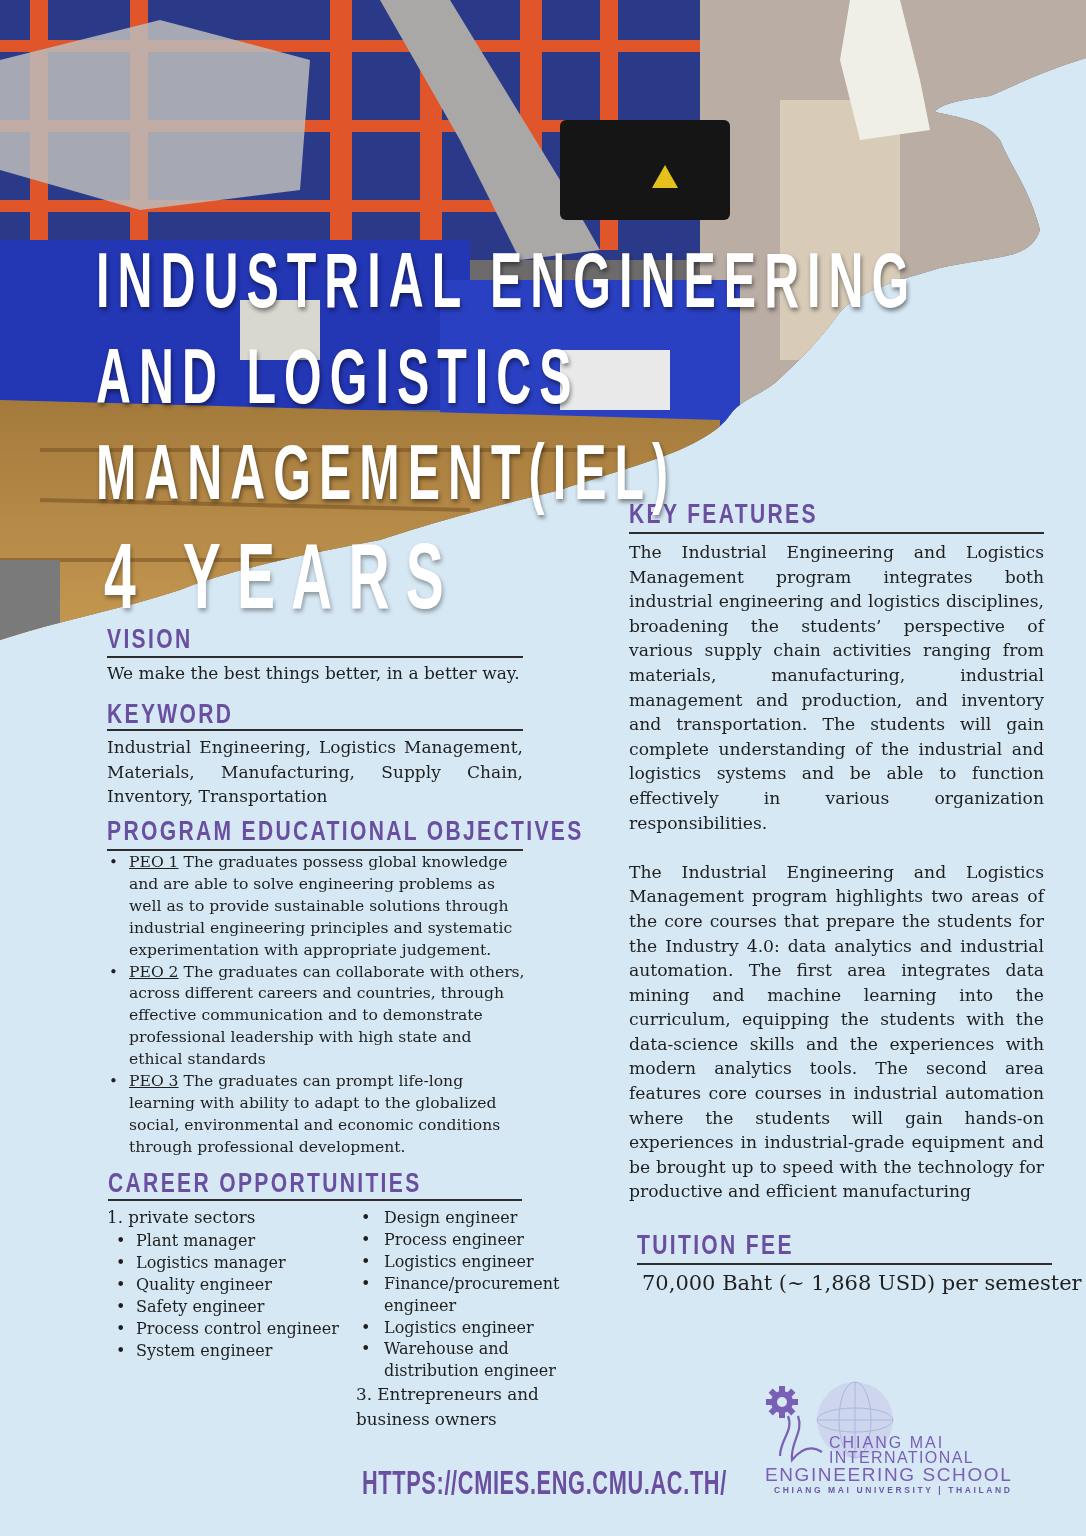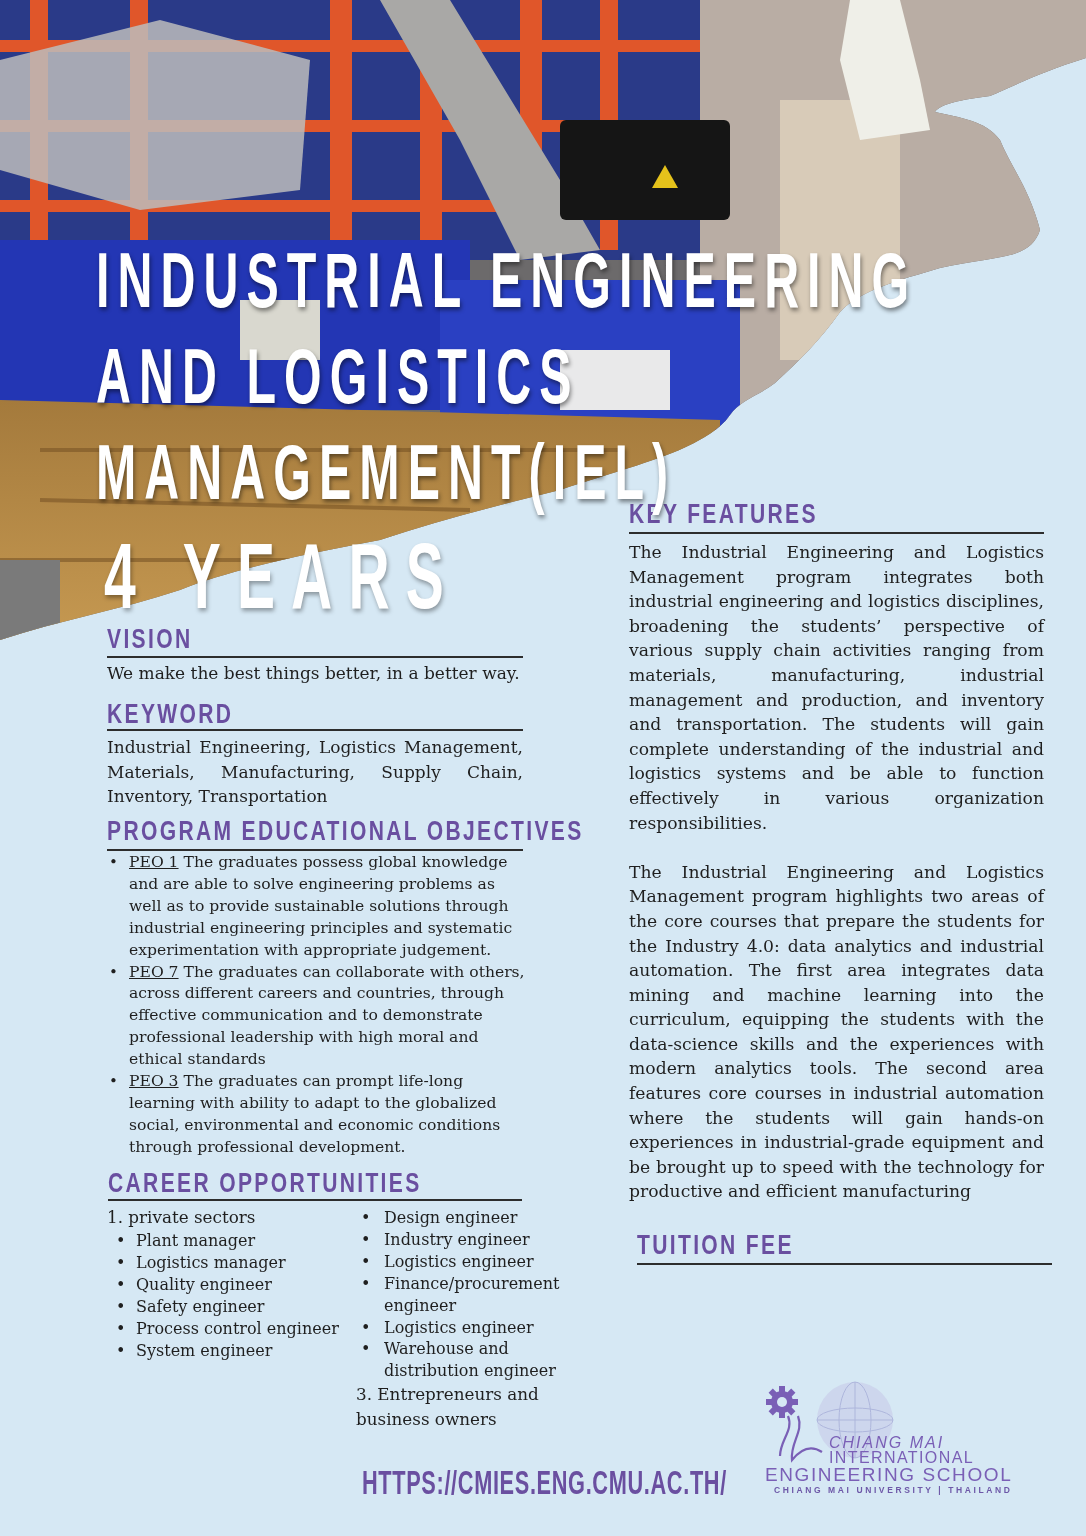--- a/index.html
+++ b/index.html
@@ -122,21 +122,21 @@
     font-size: 34px; line-height: 40px;
     transform: scaleX(0.64); transform-origin: left center;
     white-space: nowrap;
     letter-spacing: 1px;
   }
   .logo { position: absolute; left: 760px; top: 1380px; width: 290px; height: 120px; }
   .logo-line {
     position: absolute; font-family: "Liberation Sans", "DejaVu Sans", sans-serif;
     color: #7a5fb6; white-space: nowrap; font-weight: 400;
   }
-  .logo-l1 { left: 69px; top: 54px; font-size: 16px; letter-spacing: 2px; font-style: italic; }
+  .logo-l1 { left: 69px; top: 54px; font-size: 16px; letter-spacing: 2px; }
   .logo-l2 { left: 69px; top: 69px; font-size: 16px; letter-spacing: 1.4px; }
   .logo-l3 { left: 5px; top: 84px; font-size: 19px; letter-spacing: 1.6px; }
   .logo-l4 { left: 14px; top: 105px; font-size: 8.5px; letter-spacing: 2.6px; font-weight: 700; color: #6d58a8; }
 </style>
 </head>
 <body>
 
 <div class="hero">
   <svg width="1086" height="700" viewBox="0 0 1086 700">
     <defs>
@@ -204,21 +204,21 @@
 
   <div class="sec-head kw-head">KEYWORD</div>
   <div class="rule"></div>
   <div class="kw-text justify">Industrial Engineering, Logistics Management, Materials, Manufacturing, Supply Chain, Inventory, Transportation</div>
 </div>
 
 <div class="sec-head peo-head">PROGRAM EDUCATIONAL OBJECTIVES</div>
 <div class="rule peo-rule"></div>
 <ul class="peo-list">
   <li><span class="peo-tag">PEO 1</span><span> The graduates possess global knowledge and are able to solve engineering problems as well as to provide sustainable solutions through industrial engineering principles and systematic experimentation with appropriate judgement.</span></li>
-  <li><span class="peo-tag">PEO 7</span><span> The graduates can collaborate with others, across different careers and countries, through effective communication and to demonstrate professional leadership with high moral and ethical standards</span></li>
+  <li><span class="peo-tag">PEO 2</span><span> The graduates can collaborate with others, across different careers and countries, through effective communication and to demonstrate professional leadership with high state and ethical standards</span></li>
   <li><span class="peo-tag">PEO 3</span><span> The graduates can prompt life-long learning with ability to adapt to the globalized social, environmental and economic conditions through professional development.</span></li>
 </ul>
 
 <div class="sec-head career-head">CAREER OPPORTUNITIES</div>
 <div class="rule career-rule"></div>
 
 <div class="career-col1">
   <div class="cat cat1">1. private sectors</div>
   <ul class="bul col1-list">
     <li>Plant manager</li>
@@ -226,39 +226,40 @@
     <li>Quality engineer</li>
     <li>Safety engineer</li>
     <li>Process control engineer</li>
     <li>System engineer</li>
   </ul>
 </div>
 
 <div class="career-col2">
   <ul class="bul col2-list">
     <li>Design engineer</li>
-    <li>Industry engineer</li>
+    <li>Process engineer</li>
     <li>Logistics engineer</li>
     <li>Finance/procurement engineer</li>
     <li>Logistics engineer</li>
     <li>Warehouse and distribution engineer</li>
   </ul>
   <div class="cat cat3">3. Entrepreneurs and business owners</div>
 </div>
 
 <div class="right">
   <div class="sec-head kf-head">KEY FEATURES</div>
   <div class="rule kf-rule"></div>
   <p class="body-text justify kf-p1">The Industrial Engineering and Logistics Management program integrates both industrial engineering and logistics disciplines, broadening the students’ perspective of various supply chain activities ranging from materials, manufacturing, industrial management and production, and inventory and transportation. The students will gain complete understanding of the industrial and logistics systems and be able to function effectively in various organization responsibilities.</p>
   <p class="body-text justify kf-p2">The Industrial Engineering and Logistics Management program highlights two areas of the core courses that prepare the students for the Industry 4.0: data analytics and industrial automation. The first area integrates data mining and machine learning into the curriculum, equipping the students with the data-science skills and the experiences with modern analytics tools. The second area features core courses in industrial automation where the students will gain hands-on experiences in industrial-grade equipment and be brought up to speed with the technology for productive and efficient manufacturing</p>
 </div>
 
 <div class="tuition">
   <div class="sec-head">TUITION FEE</div>
   <div class="rule"></div>
+  <div class="tuition-text">70,000 Baht (~ 1,868 USD) per semester</div>
 </div>
 
 <div class="url">HTTPS://CMIES.ENG.CMU.AC.TH/</div>
 
 <div class="logo">
   <svg width="290" height="90" viewBox="0 0 290 90" style="position:absolute;left:0;top:0">
 
     <circle cx="95" cy="40" r="38" fill="#c9cfe9" opacity="0.7"></circle>
     <g stroke="#aab2da" stroke-width="1" fill="none" opacity="0.9">
       <ellipse cx="95" cy="40" rx="38" ry="12"></ellipse>

